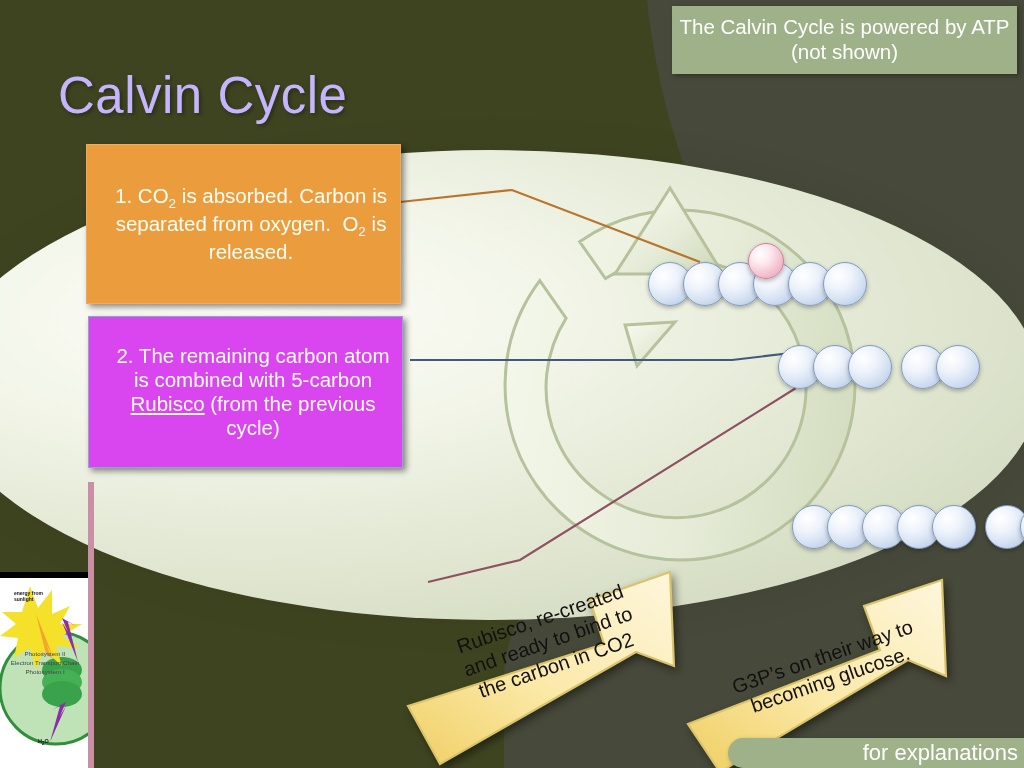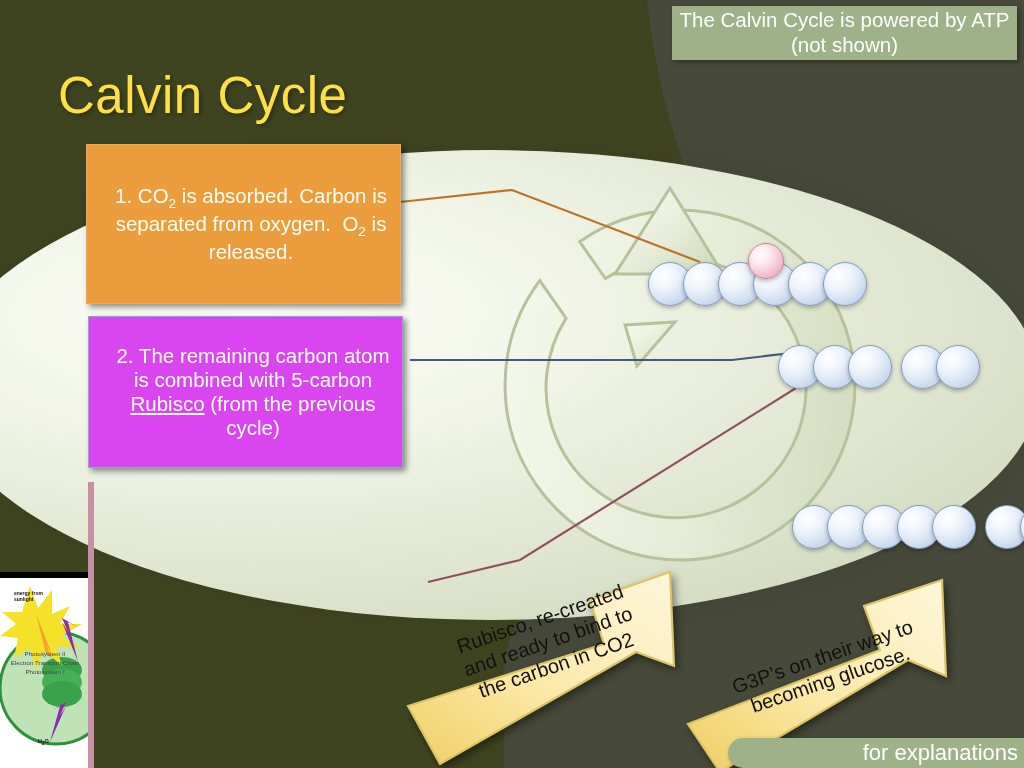--- a/index.html
+++ b/index.html
@@ -75,28 +75,28 @@
   .u{text-decoration:underline;}
 
   
   .greenbox{
     position:absolute;background:#9fb188;color:#ffffff;
     text-align:center;box-sizing:border-box;
     box-shadow:2px 2px 5px rgba(0,0,0,.35);
     display:flex;align-items:center;justify-content:center;
     line-height:1.2;
   }
-  #note-atp{left:672px;top:6px;width:345px;height:54px;font-size:20.5px;}
+  #note-atp{left:672px;top:6px;width:345px;height:68px;font-size:20.5px;}
   #note-bottom{left:728px;top:738px;width:318px;height:30px;font-size:22px;
       justify-content:flex-end;padding-right:28px;border-radius:15px;}
 
   
   #page-title{
     position:absolute;left:58px;top:66px;
-    color:#fde047;font-size:51px;font-weight:normal;letter-spacing:.5px;
+    color:#c4b5fd;font-size:51px;font-weight:normal;letter-spacing:.5px;
     text-shadow:2px 2px 4px rgba(0,0,0,.35);
   }
 
   
   .callout{position:absolute;}
   .callout svg{display:block;filter:drop-shadow(3px 4px 4px rgba(0,0,0,.45));}
   .callout .ctext{
     position:absolute;left:0;top:0;color:#111;font-size:20px;line-height:1.22;
     text-align:center;white-space:pre-line;
   }

